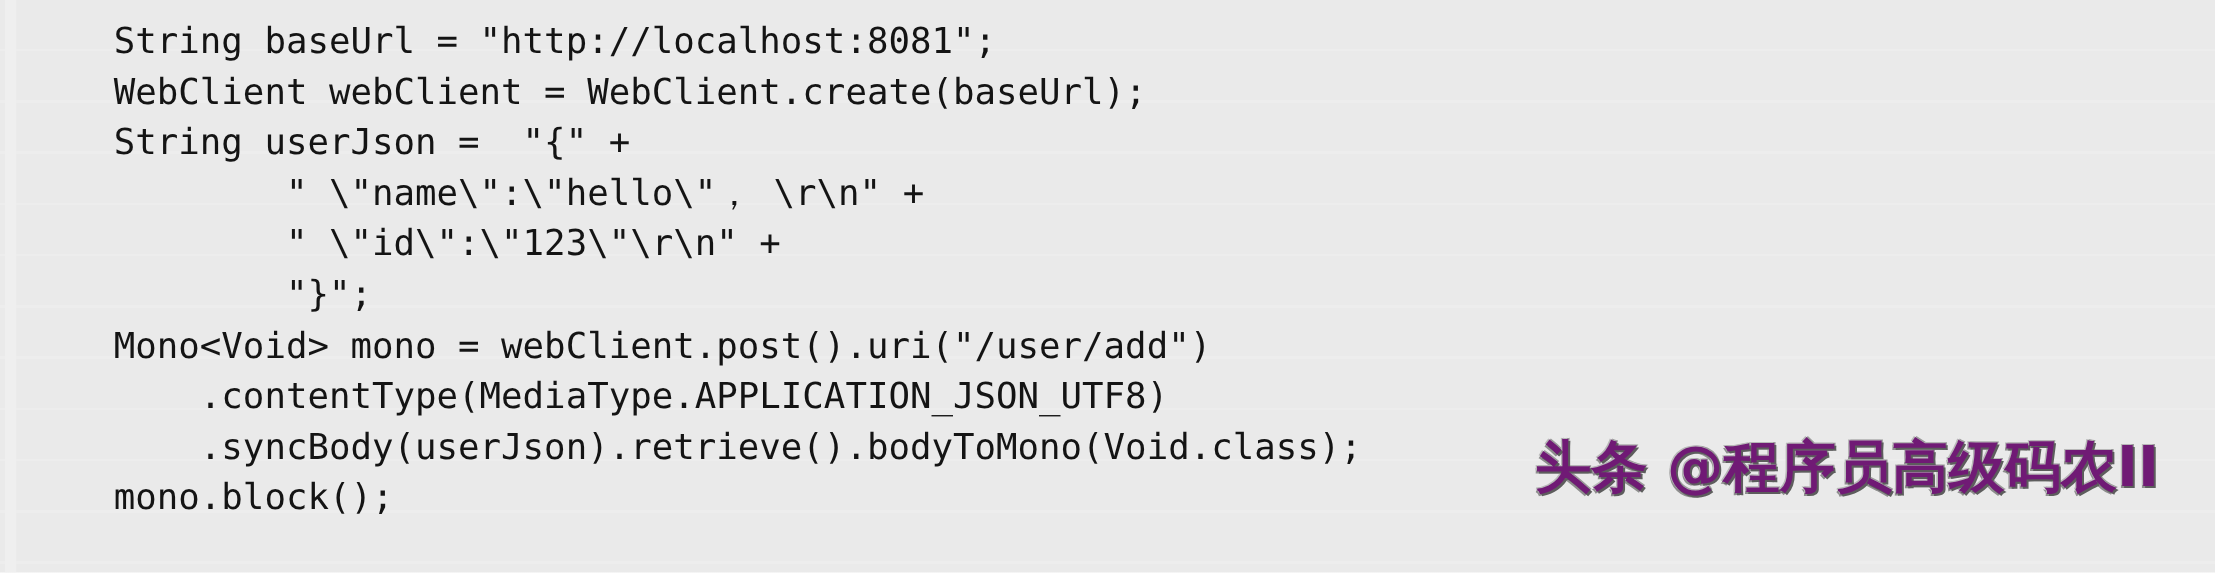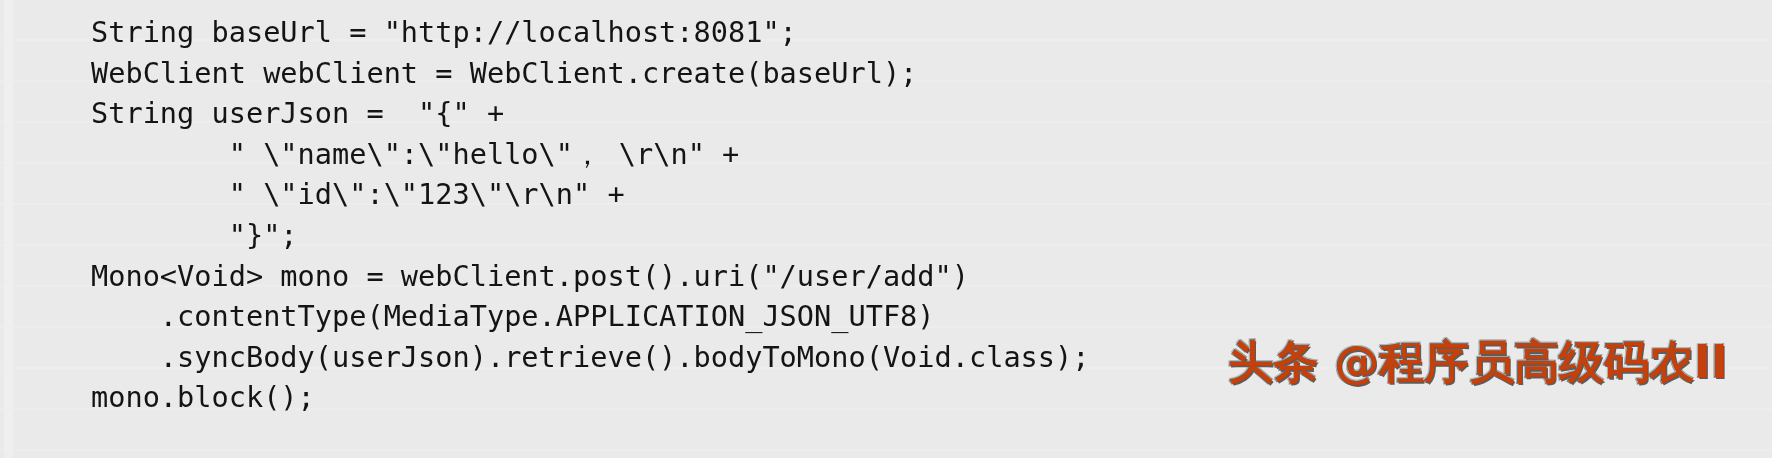--- a/index.html
+++ b/index.html
@@ -71,23 +71,23 @@
     top: 302px;
     font-size: 44px;
     color: #f2f2f2;
     text-shadow:
        1px 1px 0 #d9d9d9,
       -1px -1px 0 #dfdfdf,
        0 1px 0 #dcdcdc;
   }
   .wm-toutiao {
     left: 1228px;
-    top: 332px;
+    top: 344px;
     font-size: 45px;
-    color: #c2410c;
+    color: #701a75;
     text-shadow:
        1.5px 1.5px 0 #5d5d5d,
       -1px -1px 0 #b8b8b8,
        1px -1px 0 #9a9a9a,
       -1px 1px 0 #8e8e8e;
   }
 </style>
 </head>
 <body>
 

